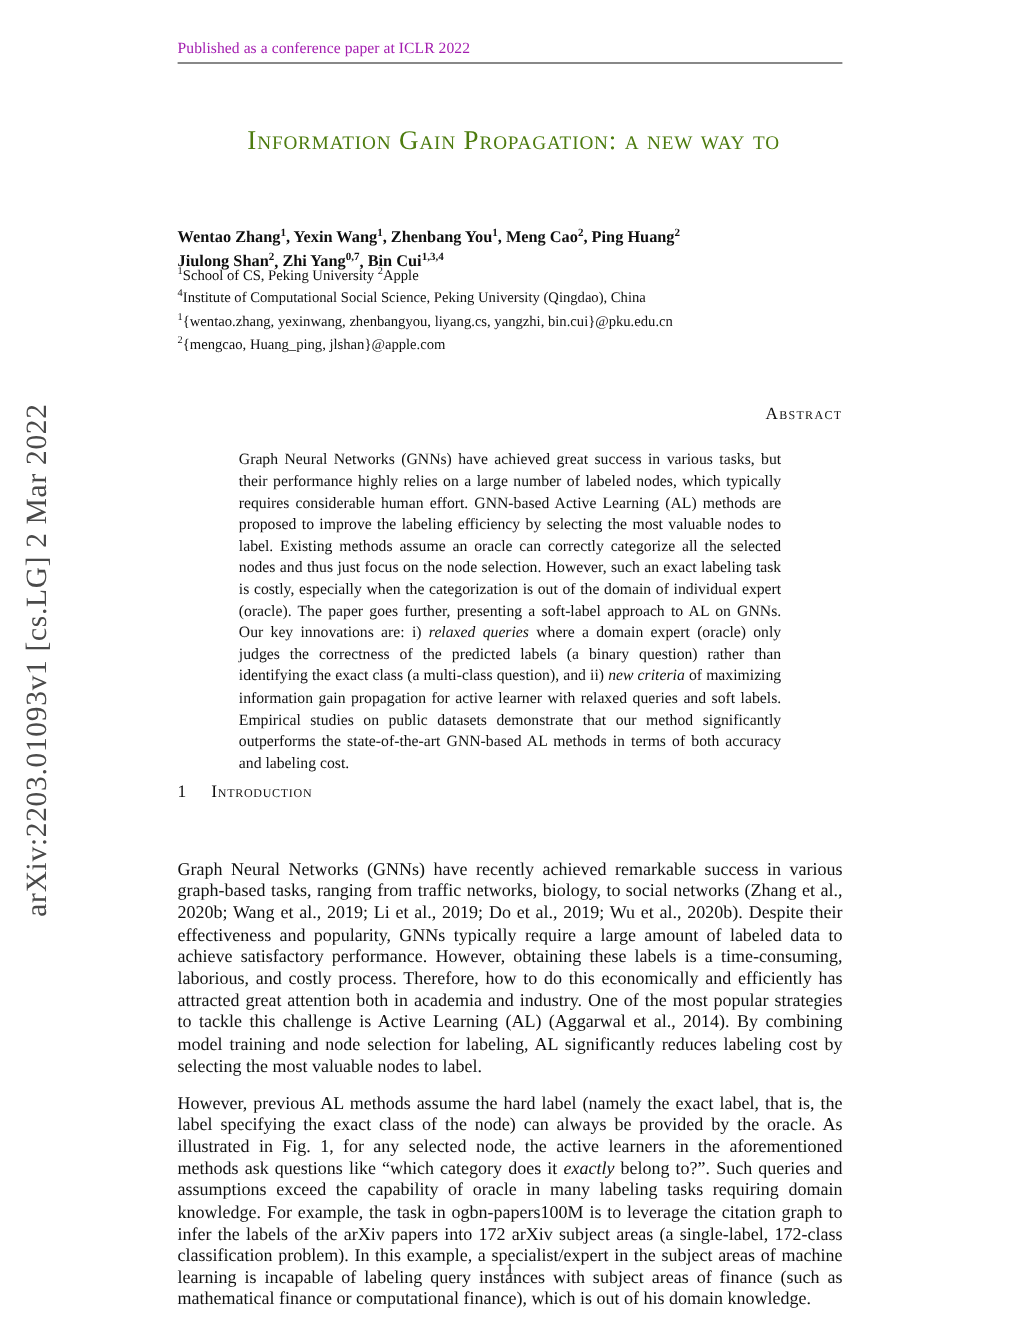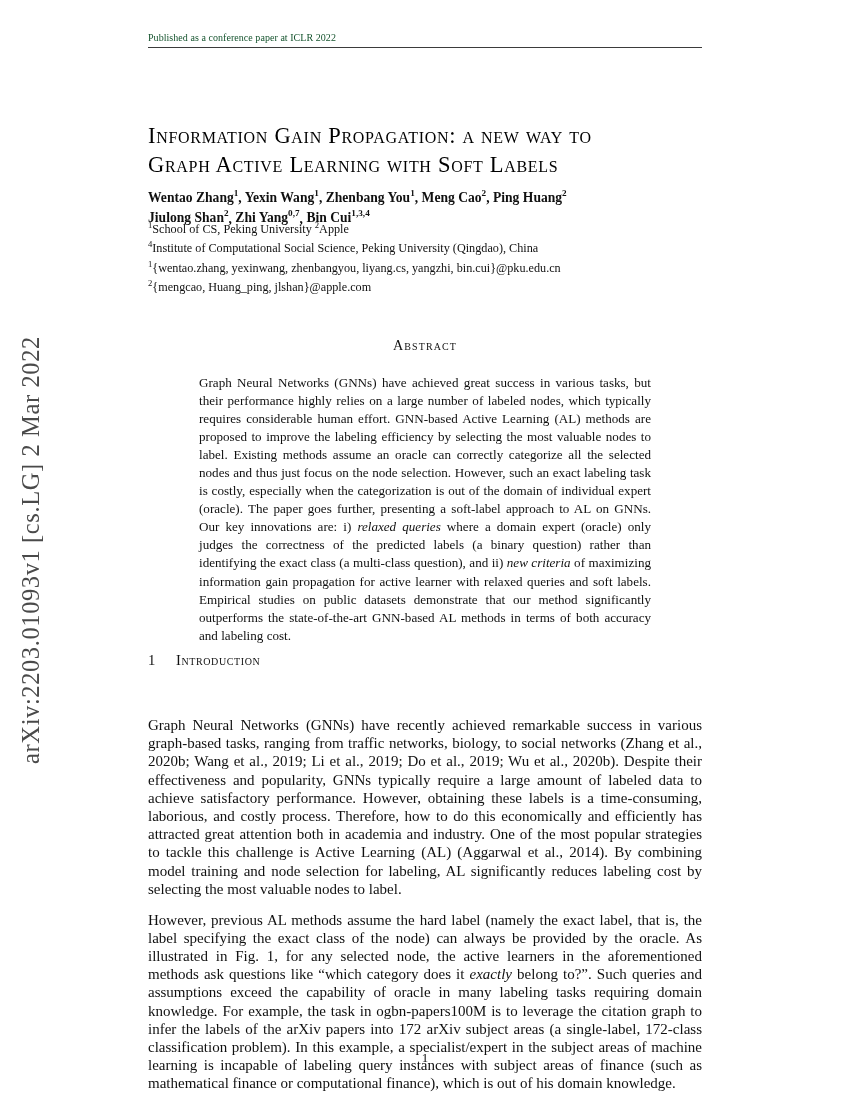--- a/index.html
+++ b/index.html
@@ -39,40 +39,41 @@
   }
 
   
   .runhead {
     position: absolute;
     left: 148px;
     top: 32px;
     width: 554px;
   }
   .runhead-text {
-    font-size: 10px;
+    font-size: 13px;
     letter-spacing: 0.05px;
-    color: #14532d;
+    color: #a21caf;
     padding-bottom: 4px;
   }
   .runhead-rule {
     border-bottom: 1.1px solid #3b3b3b;
     width: 100%;
   }
 
   .title {
     position: absolute;
     left: 148px;
-    top: 122px;
+    top: 103px;
     width: 560px;
     font-size: 22.5px;
     line-height: 28.5px;
     font-variant: small-caps;
     letter-spacing: 0.7px;
-    color: #000000;
+    color: #4d7c0f;
+    text-align: center;
   }
   .title .l2 { display: block; }
 
   .authors {
     position: absolute;
     left: 148px;
     top: 185px;
     width: 560px;
     font-size: 13.6px;
     line-height: 16.4px;
@@ -90,21 +91,21 @@
   }
   .affils div { white-space: nowrap; }
   .affils sup { font-size: 8.6px; }
 
   
   .abs-head {
     position: absolute;
     left: 148px;
     top: 337px;
     width: 554px;
-    text-align: center;
+    text-align: right;
     font-size: 14.2px;
     font-variant: small-caps;
     letter-spacing: 1.1px;
   }
   .abstract {
     position: absolute;
     left: 199px;
     top: 374px;
     width: 452px;
     font-size: 13.1px;
@@ -155,21 +156,20 @@
 
   <div class="arxiv-stamp">arXiv:2203.01093v1  [cs.LG]  2 Mar 2022</div>
 
   <div class="runhead">
     <div class="runhead-text">Published as a conference paper at ICLR 2022</div>
     <div class="runhead-rule"></div>
   </div>
 
   <div class="title">
     <span class="l1">Information Gain Propagation:  a new way to</span>
-    <span class="l2">Graph Active Learning with Soft Labels</span>
   </div>
 
   <div class="authors">
     <div id="auth1"><span>Wentao Zhang<sup>1</sup></span>, <span>Yexin Wang<sup>1</sup></span>, <span>Zhenbang You<sup>1</sup></span>, <span>Meng Cao<sup>2</sup></span>, <span>Ping Huang<sup>2</sup></span></div>
     <div id="auth2"><span>Jiulong Shan<sup>2</sup></span>, <span>Zhi Yang<sup>0,7</sup></span>, <span>Bin Cui<sup>1,3,4</sup></span></div>
   </div>
 
   <div class="affils" id="affils">
       <div><sup>1</sup>School of CS, Peking University <sup>2</sup>Apple</div>
       <div><sup>4</sup>Institute of Computational Social Science, Peking University (Qingdao), China</div>

